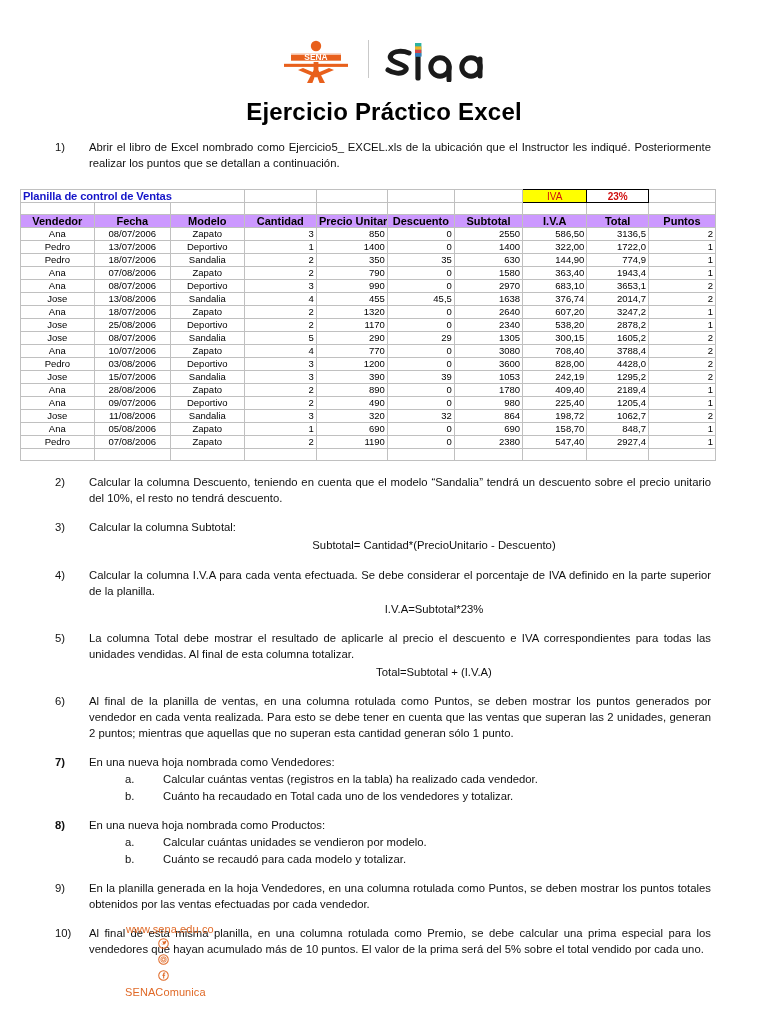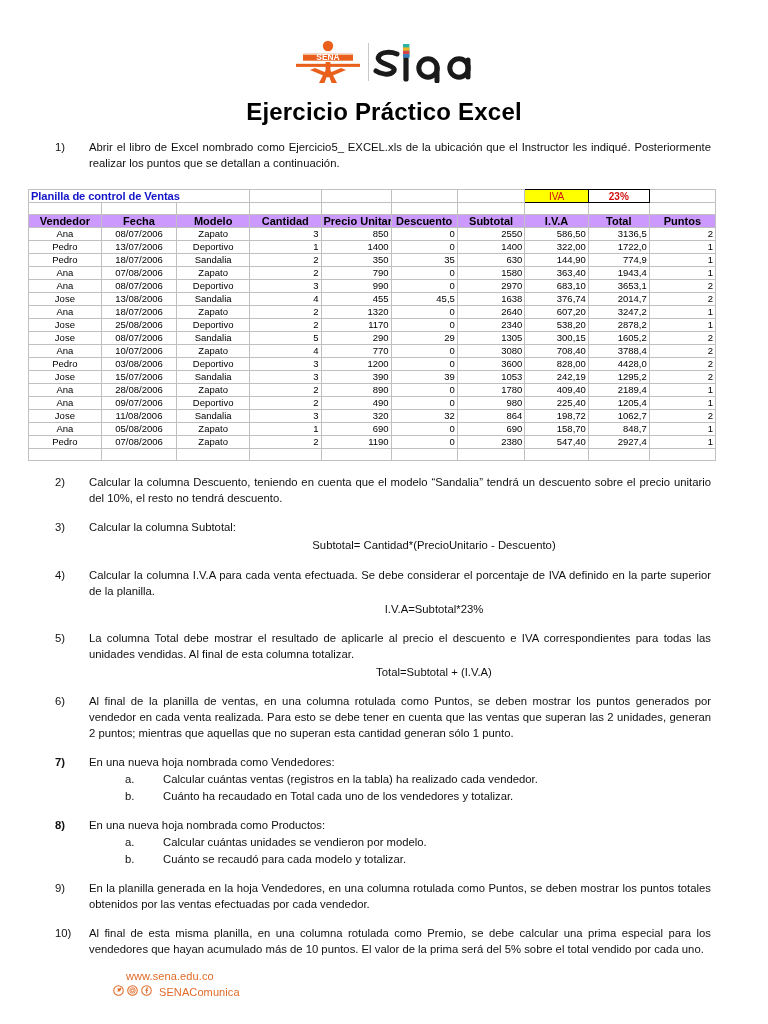--- a/index.html
+++ b/index.html
@@ -16,23 +16,22 @@
     position: relative;
   }
 
   
   .header {
     padding-top: 40px;
     text-align: center;
   }
   .logo-row {
     display: flex;
-    align-items: center;
     justify-content: center;
-    gap: 2px;
+    gap: 14px;
     height: 44px;
   }
   .sena-logo {
     position: relative;
     width: 76px;
     height: 44px;
   }
   .siga-logo {
     position: relative;
     width: 108px;
@@ -86,21 +85,21 @@
     width: 38px;
     flex: 0 0 38px;
     padding-left: 36px;
     box-sizing: content-box;
   }
   .sub .stxt { flex: 1; text-align: justify; }
 
   
   .sheet {
     margin: 18px 0 0 0;
-    padding-left: 28px;
+    padding-left: 20px;
     padding-right: 52px;
   }
   table.xl {
     border-collapse: collapse;
     table-layout: fixed;
     width: 100%;
     font-size: 9.5px;
     background: #fff;
   }
   table.xl td {
@@ -178,20 +177,21 @@
     color: #e06a28;
     font-size: 11px;
     font-weight: normal;
   }
   .footer .url { margin-left: 13px; letter-spacing: 0.1px; }
   .footer .social {
     display: flex;
     align-items: center;
     gap: 3px;
     margin-top: 3px;
+    flex-direction: column;
   }
   .footer .social .sname { margin-left: 4px; letter-spacing: 0.1px; }
   .sicon { display: block; }
 </style>
 </head>
 <body>
 
 <div class="header">
   <div class="logo-row">
 

